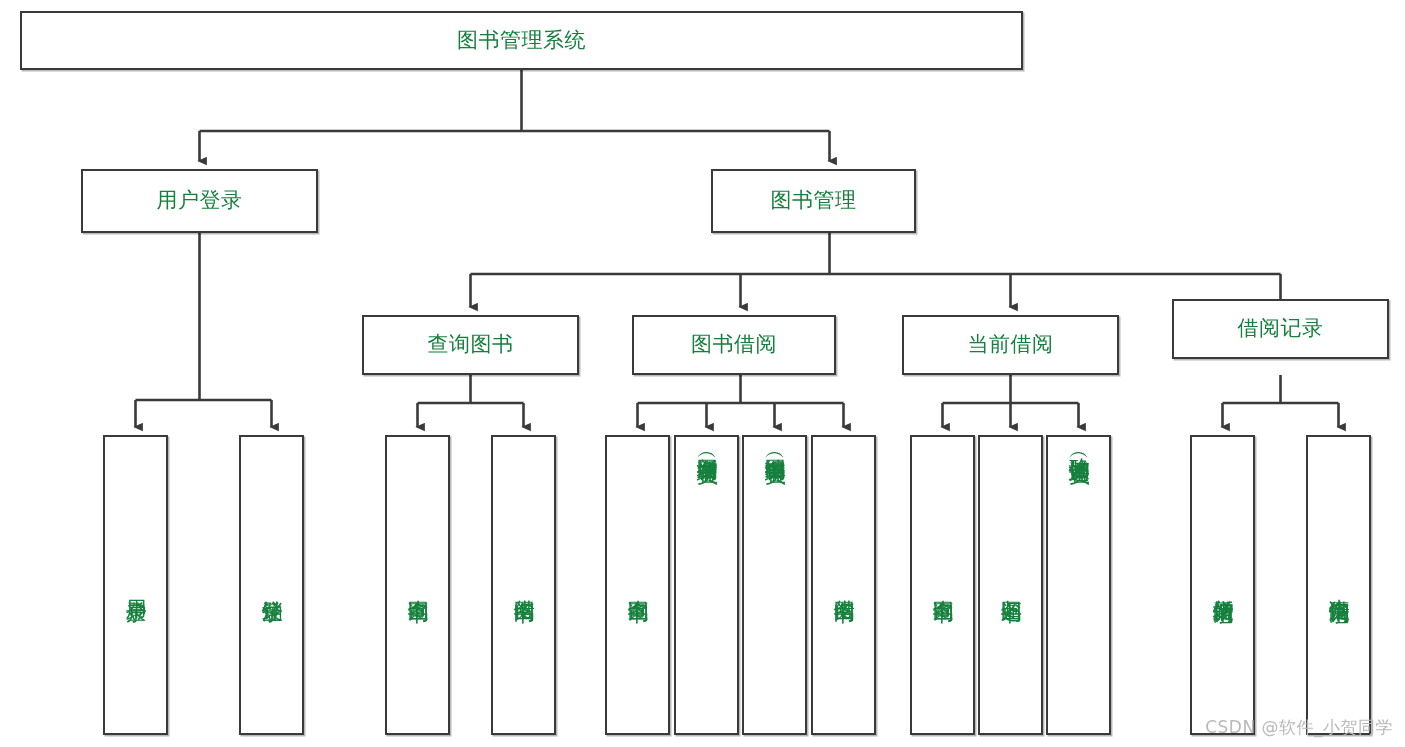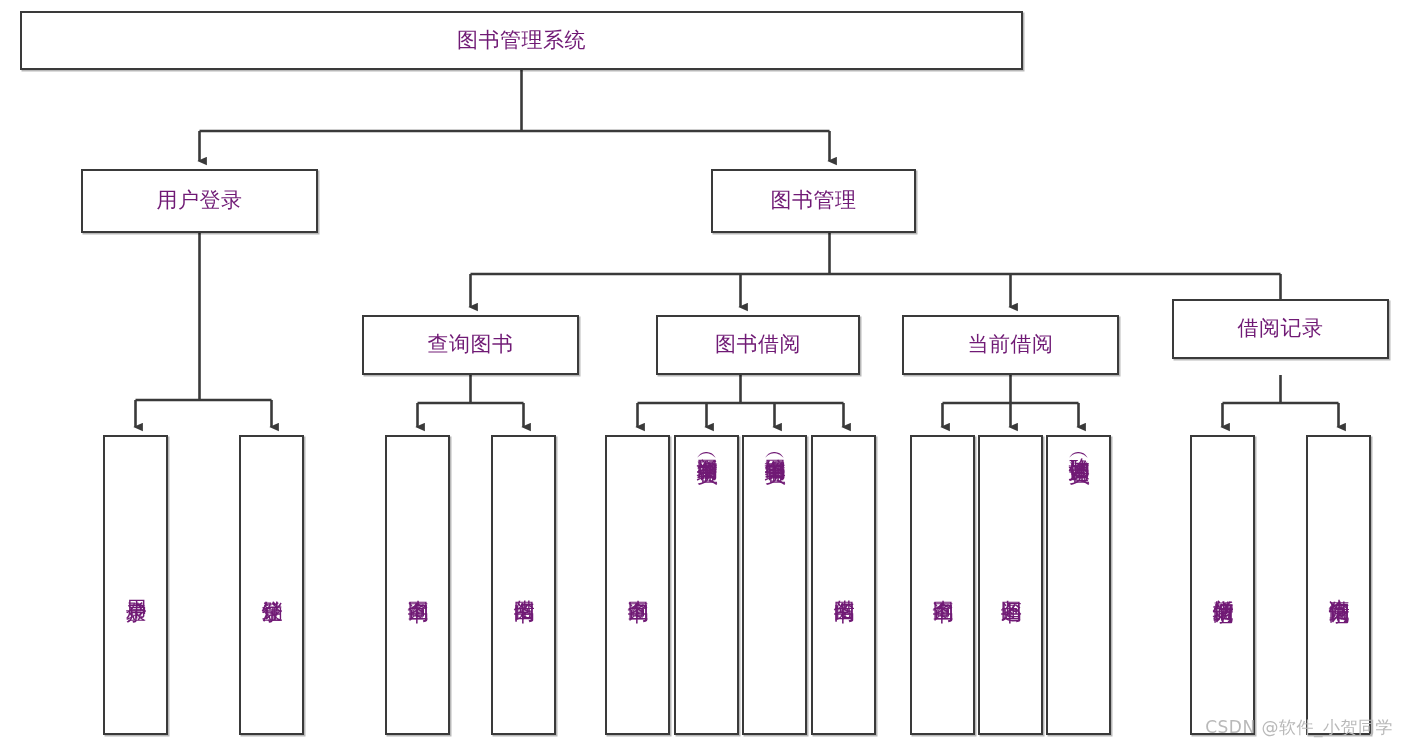--- a/index.html
+++ b/index.html
@@ -32,21 +32,21 @@
     position: absolute;
     box-sizing: border-box;
     background: #ffffff;
     border: 2.5px solid #3a3a3a;
     display: flex;
     align-items: center;
     justify-content: center;
     box-shadow: 1.5px 1.5px 0 0 rgba(0,0,0,0.28);
   }
   .node-label {
-    color: #701a75;
+    color: #15803d;
     font-size: 21px;
     line-height: 1.12;
     letter-spacing: 0.5px;
     text-align: center;
     white-space: nowrap;
   }
   .node.leaf {
     align-items: flex-start;
     justify-content: center;
     padding-top: 4px;
@@ -140,21 +140,21 @@
   <div class="node" style="left:81px; top:169px; width:237px; height:64px;">
     <span class="node-label">用户登录</span>
   </div>
   <div class="node" style="left:711px; top:169px; width:205px; height:64px;">
     <span class="node-label">图书管理</span>
   </div>
 
   <div class="node" style="left:362px; top:315px; width:217px; height:60px;">
     <span class="node-label">查询图书</span>
   </div>
-  <div class="node" style="left:632px; top:315px; width:204px; height:60px;margin-left:24px;">
+  <div class="node" style="left:632px; top:315px; width:204px; height:60px;">
     <span class="node-label">图书借阅</span>
   </div>
   <div class="node" style="left:902px; top:315px; width:217px; height:60px;">
     <span class="node-label">当前借阅</span>
   </div>
   <div class="node" style="left:1172px; top:299px; width:217px; height:60px;">
     <span class="node-label">借阅记录</span>
   </div>
 
   <div class="node leaf center-text" style="left:103px; top:435px; width:65px; height:300px;">

